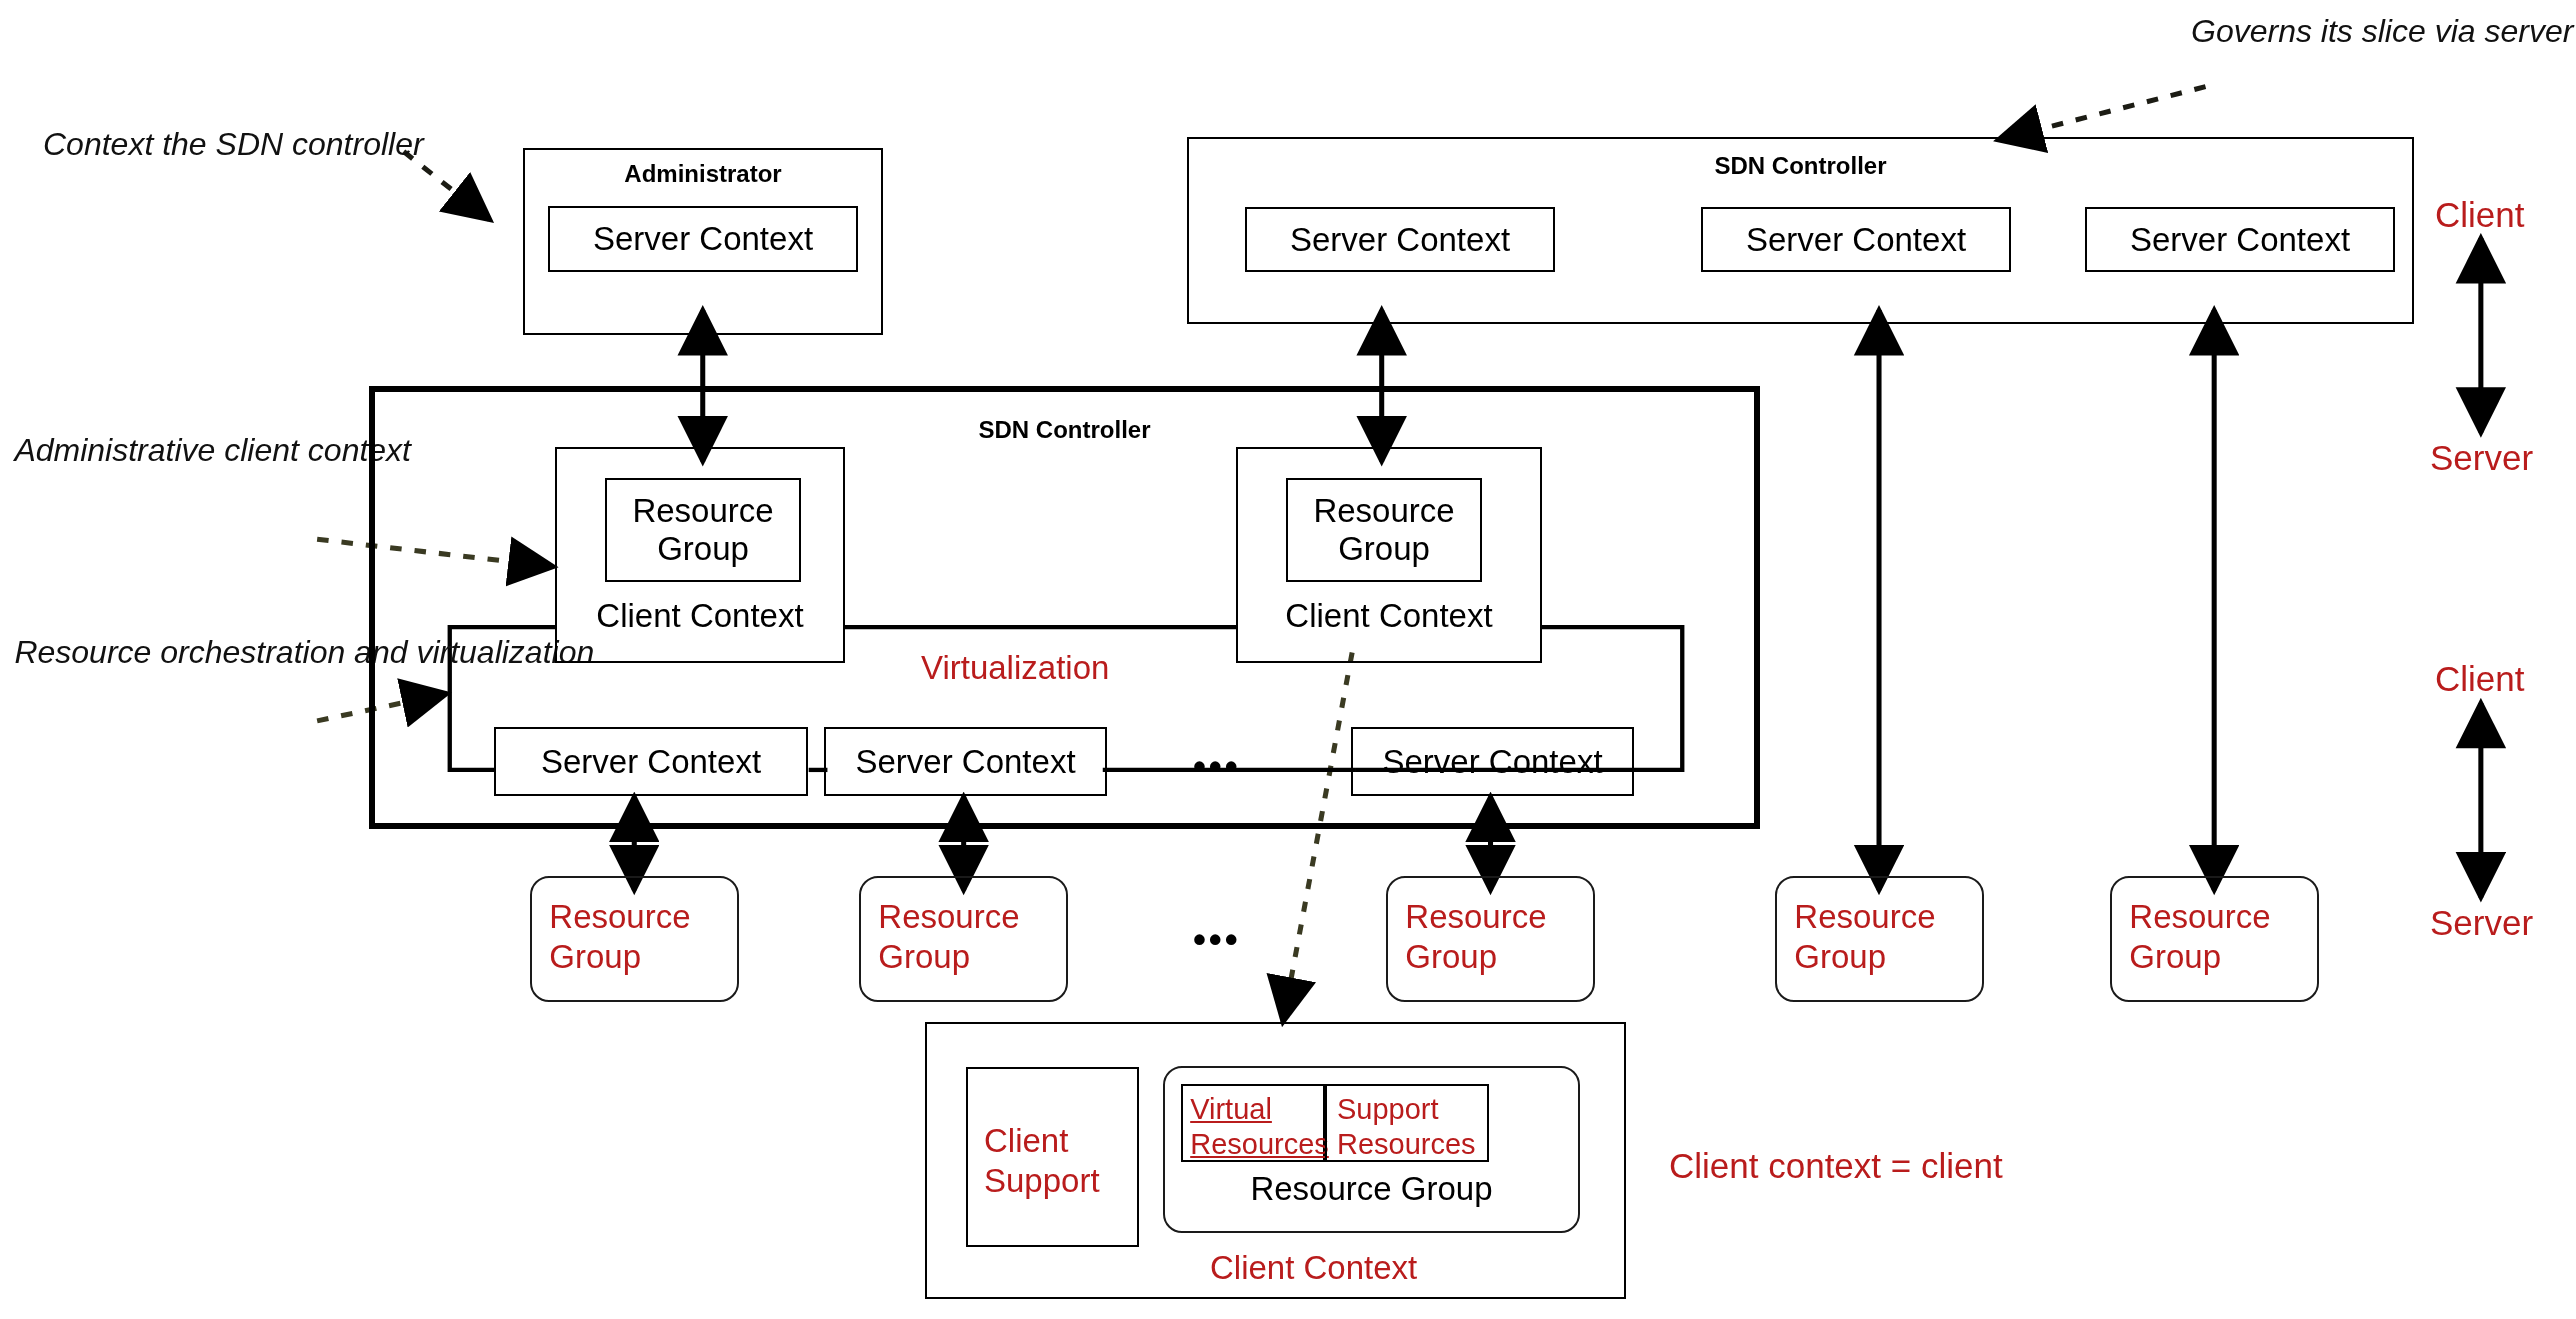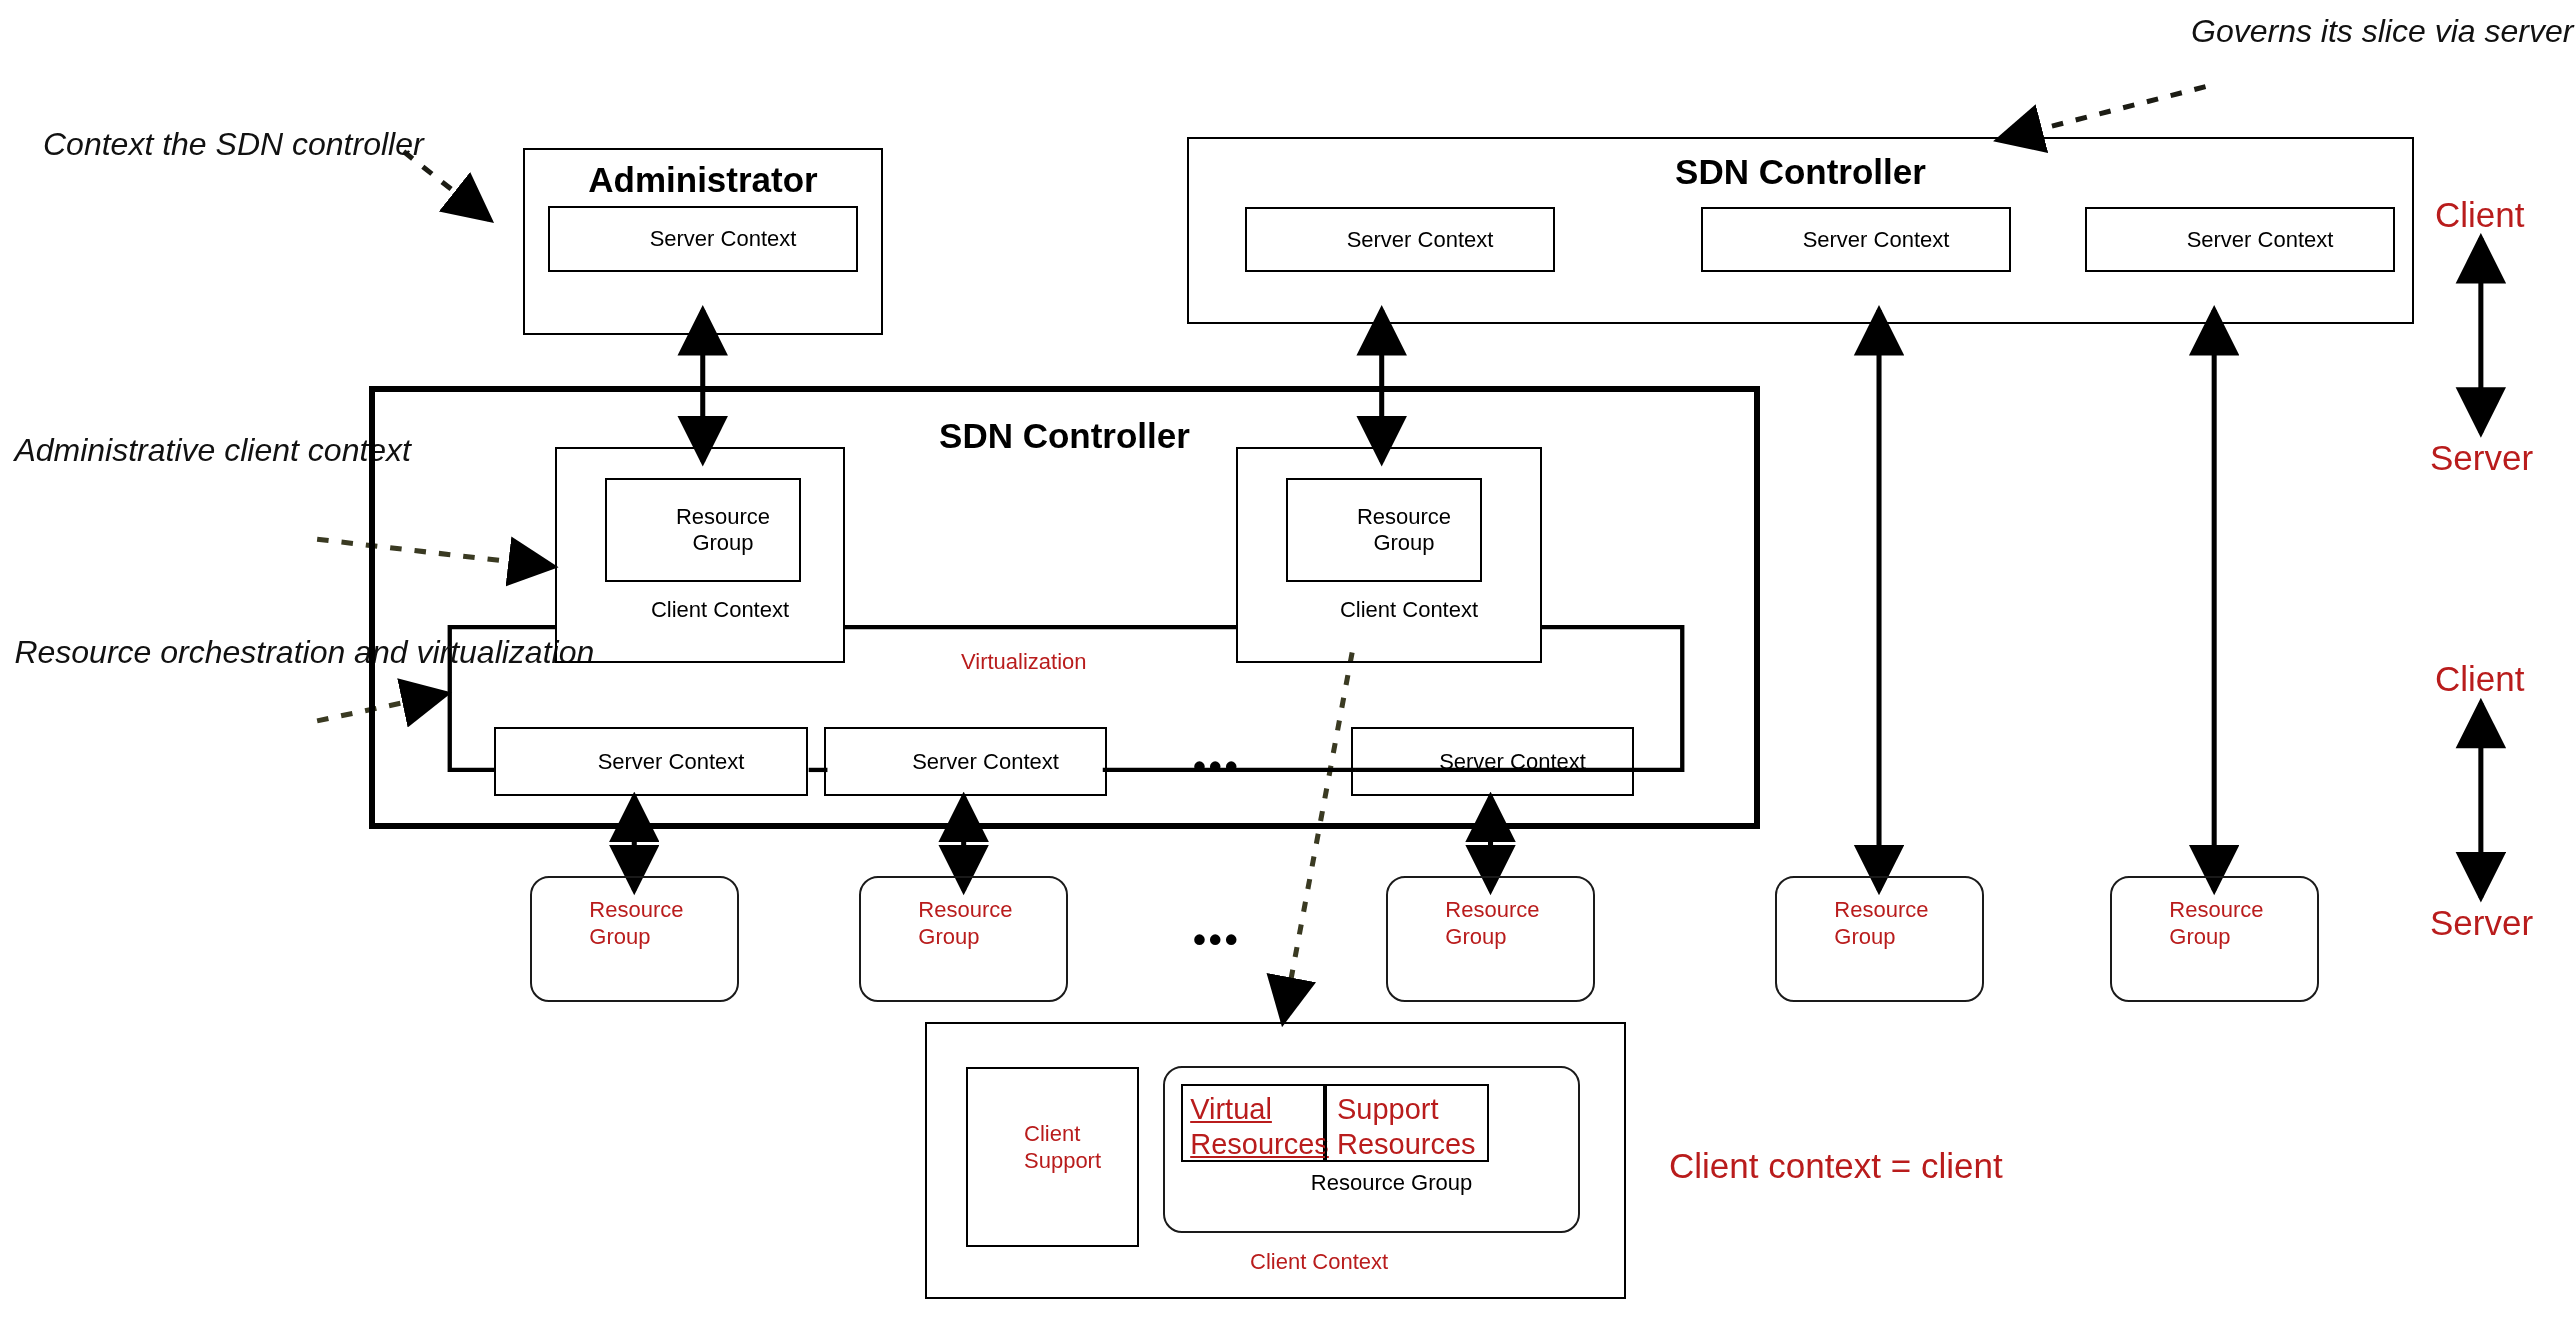--- a/index.html
+++ b/index.html
@@ -8,22 +8,22 @@
   svg#wires{position:absolute;left:0;top:0;width:2576px;height:1320px;pointer-events:none;}
 
   .box{position:absolute;box-sizing:border-box;background:transparent;}
   .bd1{border:2.2px solid #000;}
   .bd-thick{border:6.5px solid #000;}
   .rounded{border:2.2px solid #1a1a1a;border-radius:19px;}
 
   .lbl{position:absolute;color:#b91c1c;white-space:nowrap;}
   .ctr{display:flex;align-items:center;justify-content:center;text-align:center;}
 
-  .t-title{font-size:35px;font-weight:bold;}
-  .t-norm{font-size:22px;padding-left:40px;}
+  .t-title{font-size:24px;font-weight:bold;}
+  .t-norm{font-size:33px;}
   .t-small{font-size:29px;}
   .t-note{font-style:italic;font-size:32px;line-height:1.18;text-align:center;color:#111;}
   .t-side{font-size:35px;}
   .t-eq{font-size:35px;}
 
   .boxtext{position:absolute;left:0;right:0;text-align:center;}
   .dots{position:absolute;font-size:37px;font-weight:bold;letter-spacing:2.9px;color:#000;}
 </style>
 </head>
 <body>

